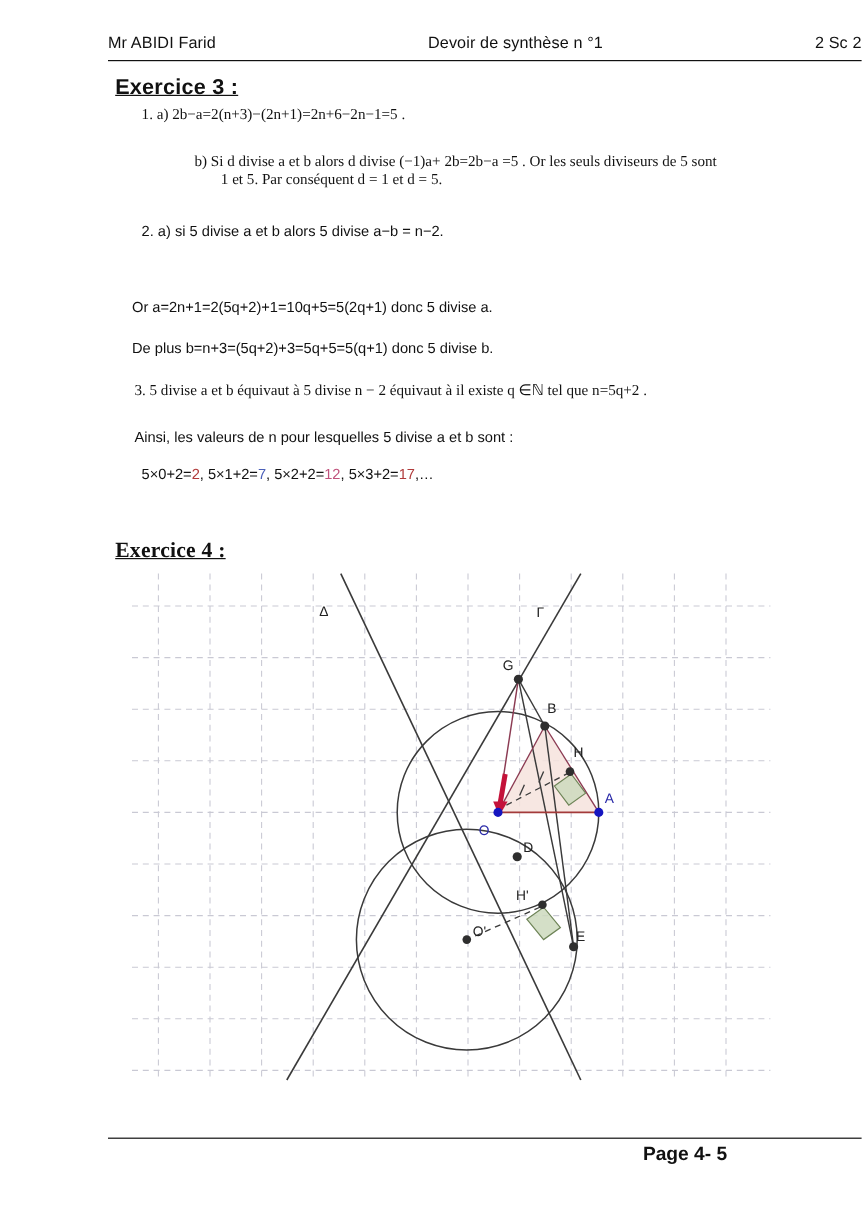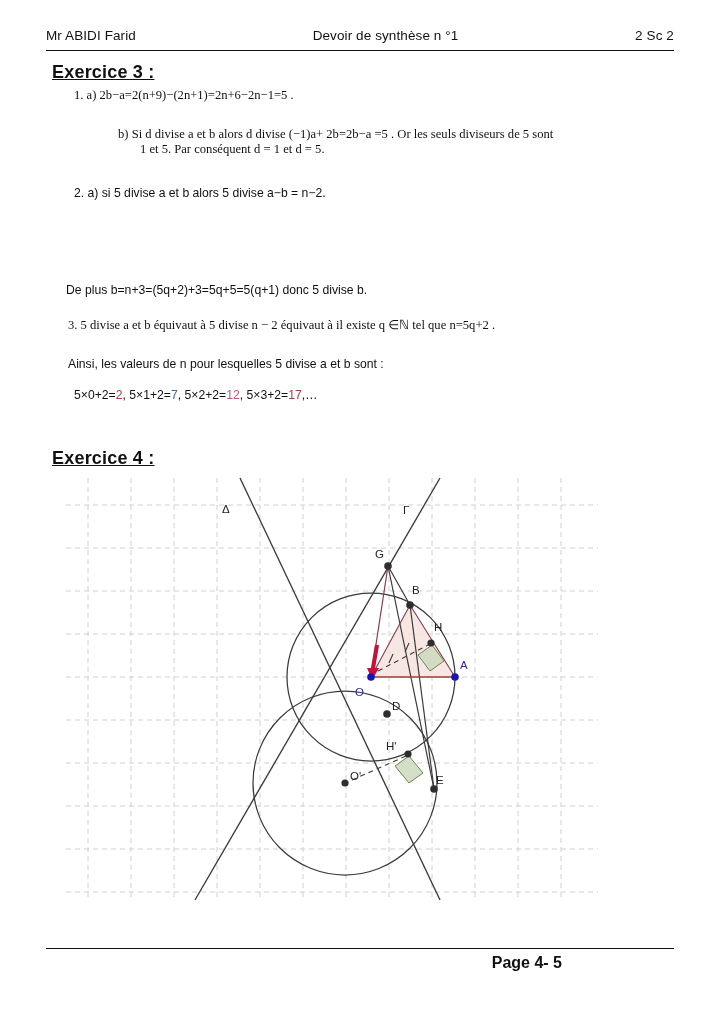--- a/index.html
+++ b/index.html
@@ -4,21 +4,21 @@
 <style>
   html,body{margin:0;padding:0;}
   body{
     width:720px;height:1017px;
     background:#ffffff;
     font-family:"Liberation Sans", sans-serif;
     color:#111111;
     position:relative;
     overflow:hidden;
   }
-  .page{position:relative;width:608px;height:1017px;}
+  .page{position:relative;width:608px;height:1017px;margin-left:44px;}
 
   
   .header{
     position:absolute;left:46px;top:28px;width:628px;height:26px;
   }
   .header .hrow{
     display:flex;align-items:baseline;justify-content:space-between;
     font-size:13.5px;letter-spacing:0.1px;
   }
   .header .h-left{white-space:nowrap;}
@@ -28,21 +28,21 @@
     position:absolute;left:46px;top:50px;width:628px;height:0;
     border-top:1.6px solid #111;
   }
 
   
   .ex-title{
     position:absolute;font-size:18px;font-weight:bold;
     text-decoration:underline;letter-spacing:0.2px;white-space:nowrap;
   }
   #ex3-title{left:52px;top:62px;}
-  #ex4-title{left:52px;top:448px;}
+  #ex4-title{left:52px;top:448px;font-family:Liberation Serif, serif;}
 
   
   .mline{
     position:absolute;font-size:12.6px;white-space:nowrap;
     font-family:"Liberation Serif", serif;
   }
   .mline.sans{font-family:"Liberation Sans", sans-serif;font-size:12.2px;}
 
   
   .figure{
@@ -69,29 +69,30 @@
     <div class="hrow">
       <span class="h-left">Mr ABIDI Farid</span>
       <span class="h-center">Devoir de synthèse n °1</span>
       <span class="h-right">2 Sc 2</span>
     </div>
   </div>
   <div class="header-rule"></div>
 
   <div class="ex-title" id="ex3-title">Exercice 3 :</div>
 
-  <div class="mline" style="left:74px;top:88px;">1. a) 2b−a=2(n+9)−(2n+1)=2n+6−2n−1=5 .</div>
+  <div class="mline" style="left:74px;top:88px;">1. a) 2b−a=2(n+3)−(2n+1)=2n+6−2n−1=5 .</div>
 
   <div class="mline" style="left:88px;top:127px;padding-left:30px;">b)  Si d divise a et b alors  d divise (−1)a+ 2b=2b−a =5 . Or les seuls diviseurs  de 5 sont</div>
 
   <div class="mline" style="left:140px;top:142px;">1 et 5. Par conséquent  d = 1    et  d = 5.</div>
 
   <div class="mline sans" style="left:74px;top:186px;">2. a) si  5   divise  a et b   alors  5   divise   a−b = n−2.</div>
 
 
+  <div class="mline sans" style="left:66px;top:249px;">Or  a=2n+1=2(5q+2)+1=10q+5=5(2q+1)   donc  5 divise a.</div>
 
   <div class="mline sans" style="left:66px;top:283px;">De plus  b=n+3=(5q+2)+3=5q+5=5(q+1)   donc 5 divise b.</div>
 
   <div class="mline" style="left:68px;top:317px;">3.  5 divise a et b  équivaut à   5 divise n − 2  équivaut à il existe  q ∈ℕ  tel que  n=5q+2 .</div>
 
   <div class="mline sans" style="left:68px;top:357px;">Ainsi, les valeurs de n pour lesquelles 5 divise a et b sont :</div>
 
   <div class="mline sans" id="result-line" style="left:74px;top:388px;"><span style="color: rgb(17, 17, 17);">5×0+2=</span><span style="color: rgb(176, 58, 58);">2</span><span style="color: rgb(17, 17, 17);">, 5×1+2=</span><span style="color: rgb(74, 95, 184);">7</span><span style="color: rgb(17, 17, 17);">, 5×2+2=</span><span style="color: rgb(192, 82, 124);">12</span><span style="color: rgb(17, 17, 17);">, 5×3+2=</span><span style="color: rgb(176, 58, 58);">17</span><span style="color: rgb(17, 17, 17);">,…</span></div>
 
   <div class="ex-title" id="ex4-title">Exercice 4 :</div>

